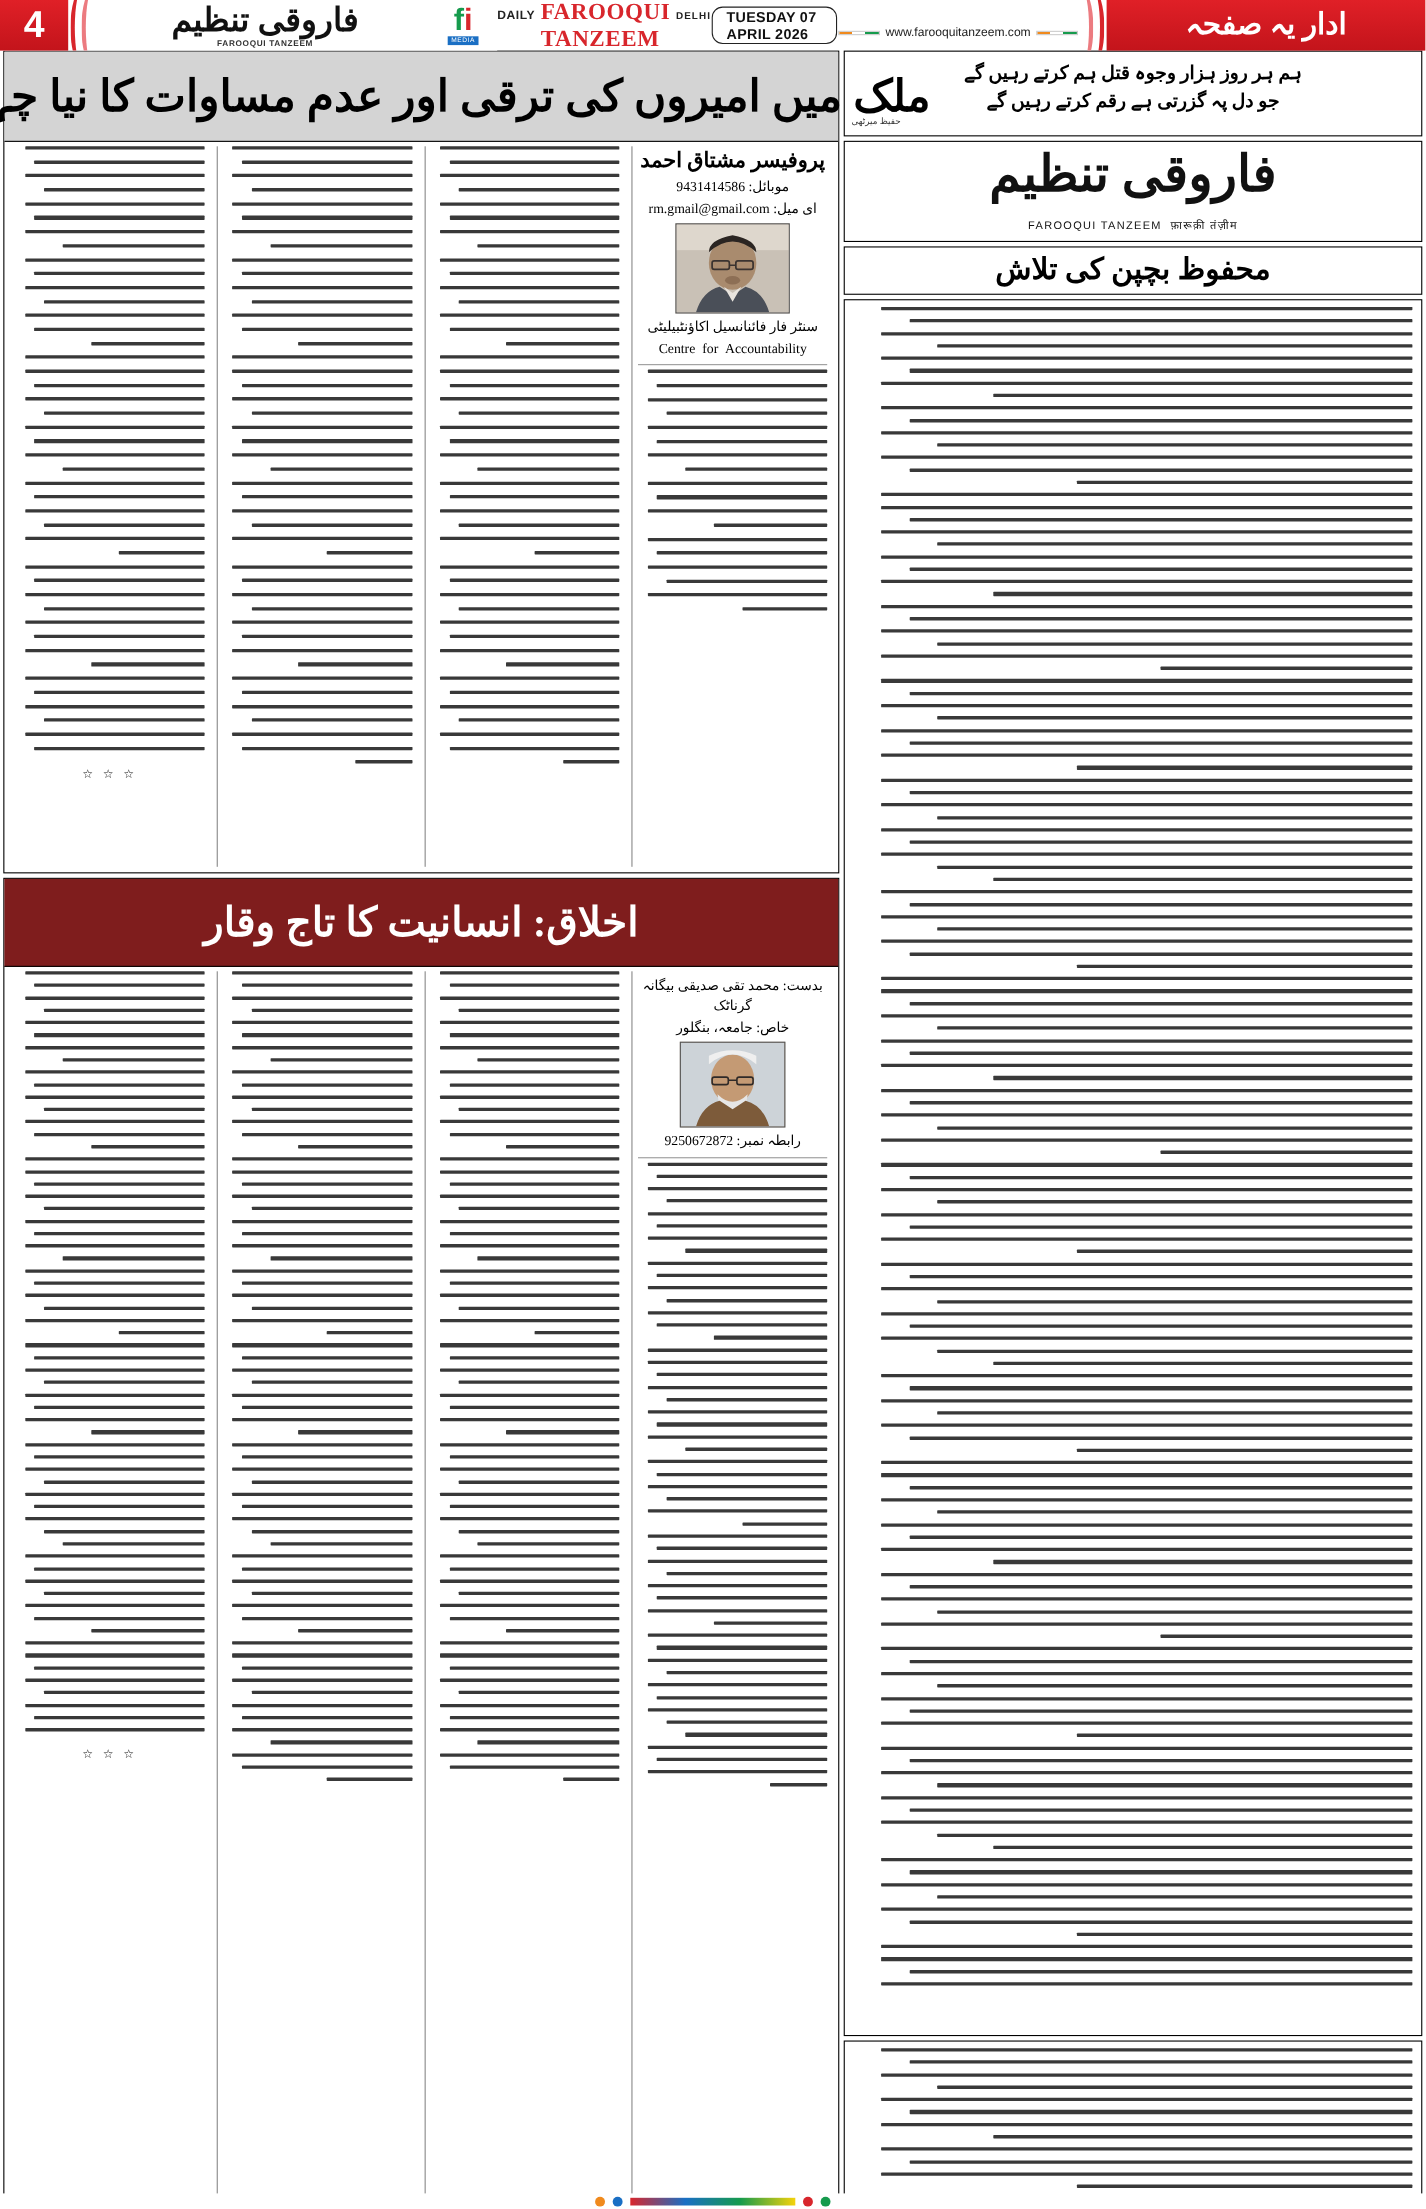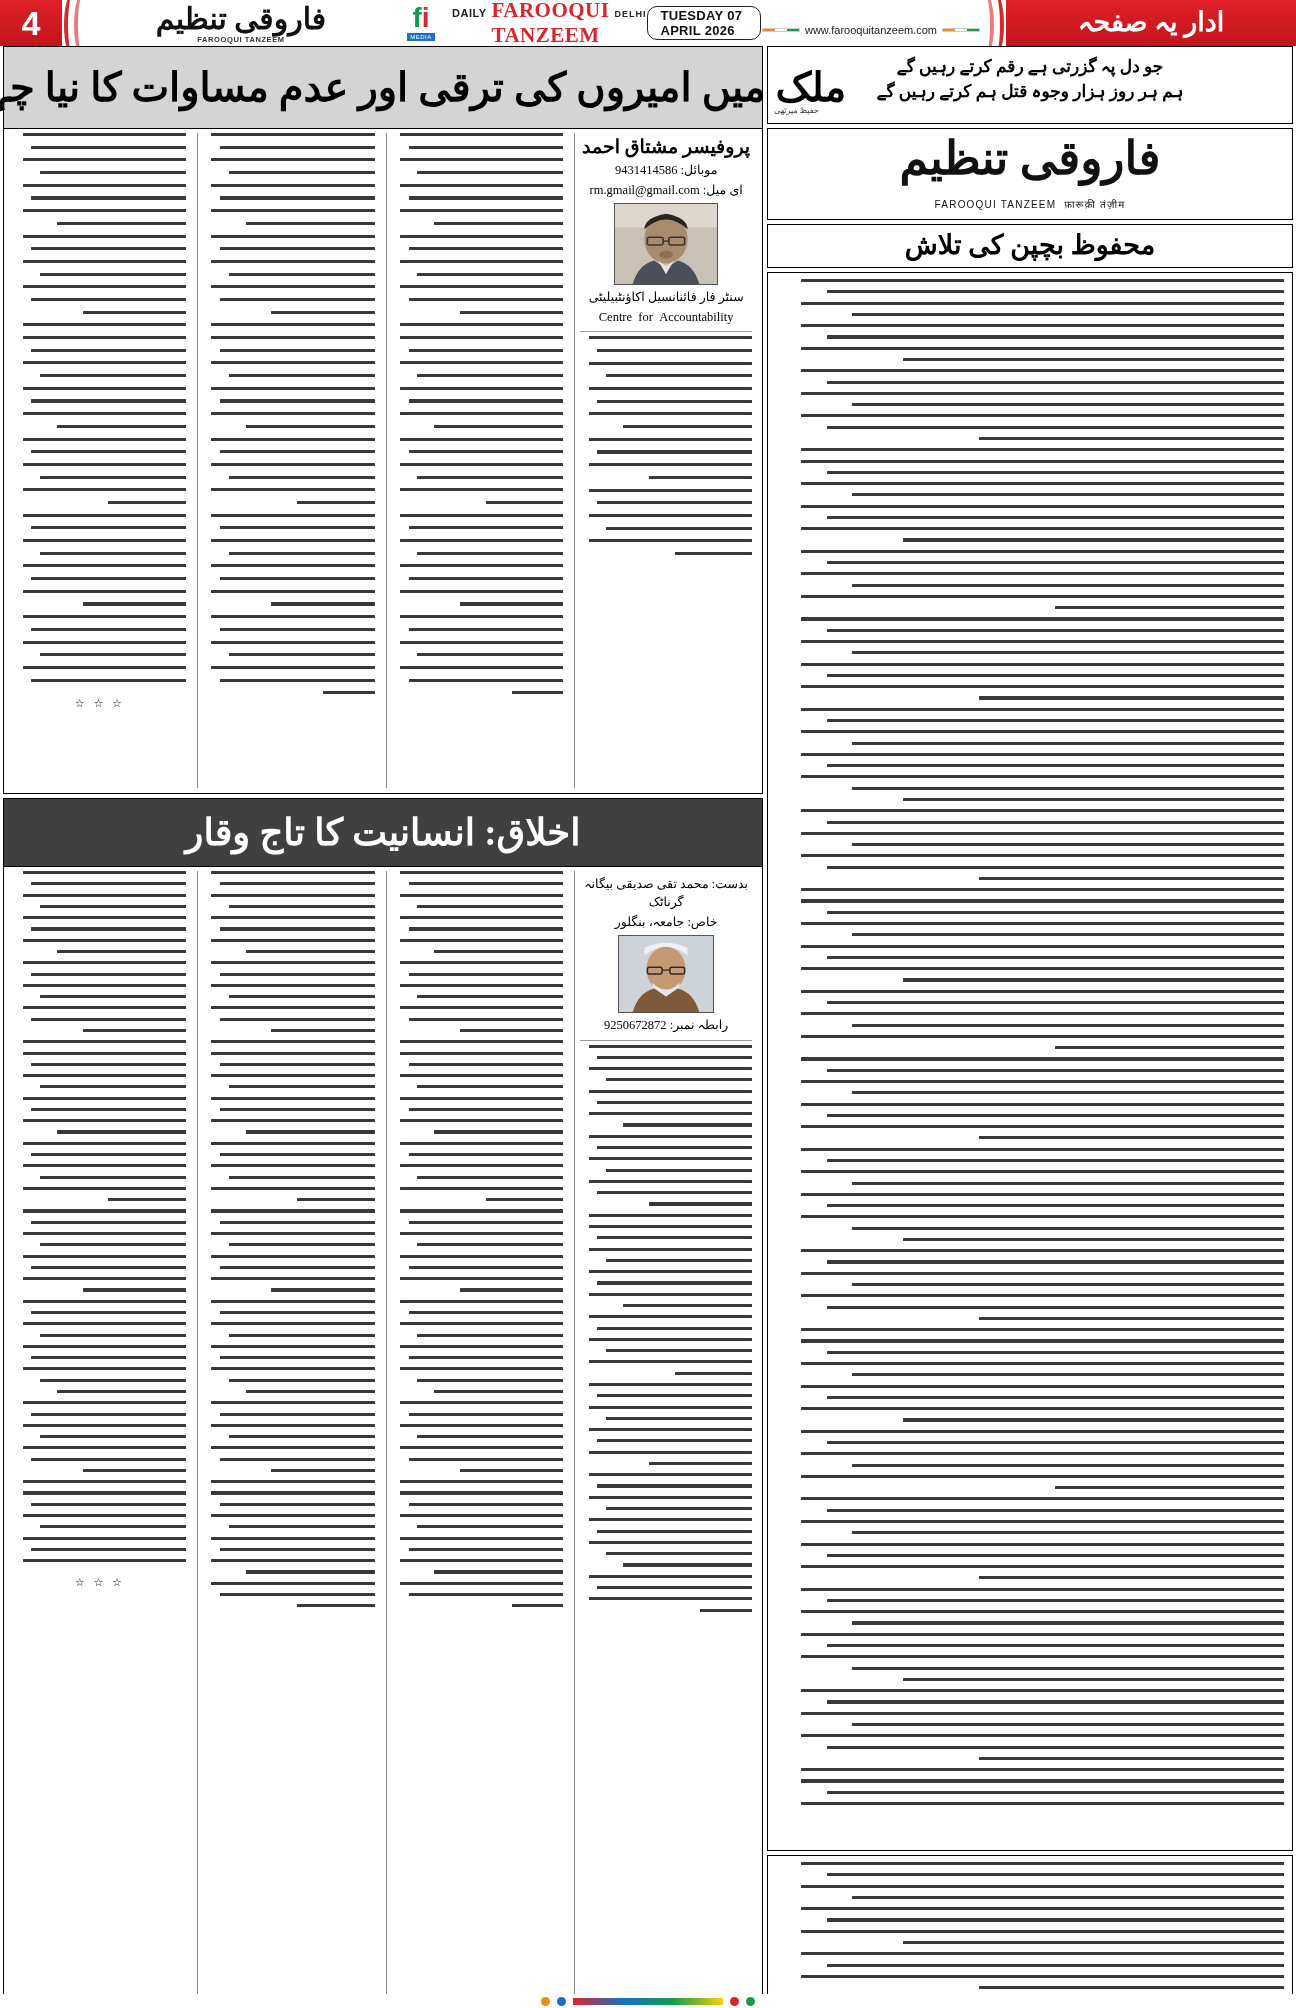--- a/index.html
+++ b/index.html
@@ -118,21 +118,21 @@
   .headline-grey {
     background:#d4d4d4; border-bottom:1.5px solid #000;
     height:82px; display:flex; align-items:center; justify-content:center;
     direction:rtl;
   }
   .headline-grey span {
     font-size:40px; font-weight:bold; color:#000;
     letter-spacing:-1px; white-space:nowrap;
   }
   .headline-black {
-    background:#404040; height:68px;
+    background:#7f1d1d; height:80px;
     display:flex; align-items:center; justify-content:center;
     direction:rtl; border-bottom:1.5px solid #000;
   }
   .headline-black span {
     font-size:37px; font-weight:bold; color:#fff;
     letter-spacing:-1px; white-space:nowrap;
   }
 
   .art-cols {
     flex:1; display:flex; direction:rtl; padding:4px 5px 5px 5px; gap:6px;
@@ -820,22 +820,22 @@
           </div>
         </div>
 
       </div>
     </div>
   </div>
 
   <div class="right-zone">
 
     <div class="sb-quote">
+      <div class="q-line">ہم ہر روز ہزار وجوہ قتل ہم کرتے رہیں گے</div>
       <div class="q-line">جو دل پہ گزرتی ہے رقم کرتے رہیں گے</div>
-      <div class="q-line">ہم ہر روز ہزار وجوہ قتل ہم کرتے رہیں گے</div>
       <div class="q-attr">حفیظ میرٹھی</div>
     </div>
 
     <div class="sb-logo">
       <div class="big-ar">فاروقی تنظیم</div>
       <div class="big-rom">
         <span>FAROOQUI TANZEEM</span>
         &nbsp;<span>फ़ारूक़ी तंज़ीम</span>
       </div>
     </div>

